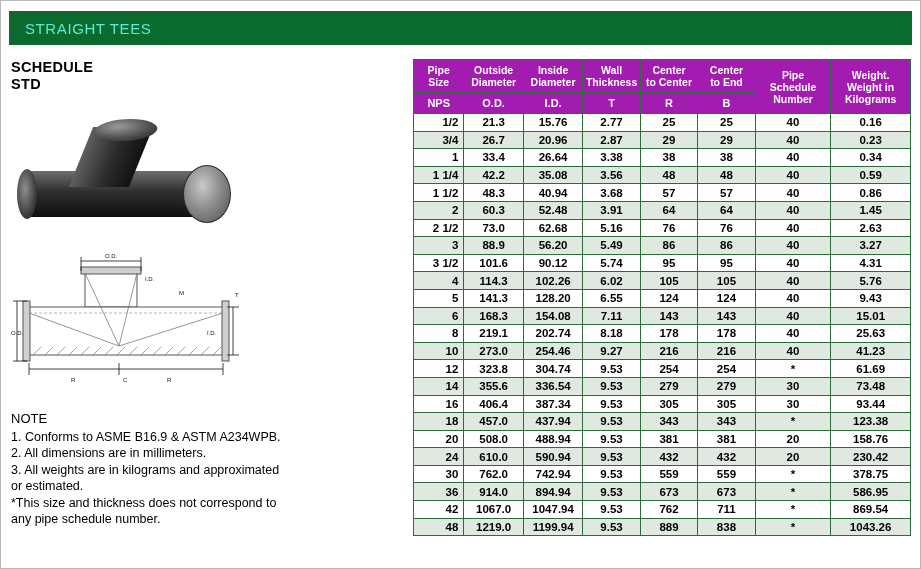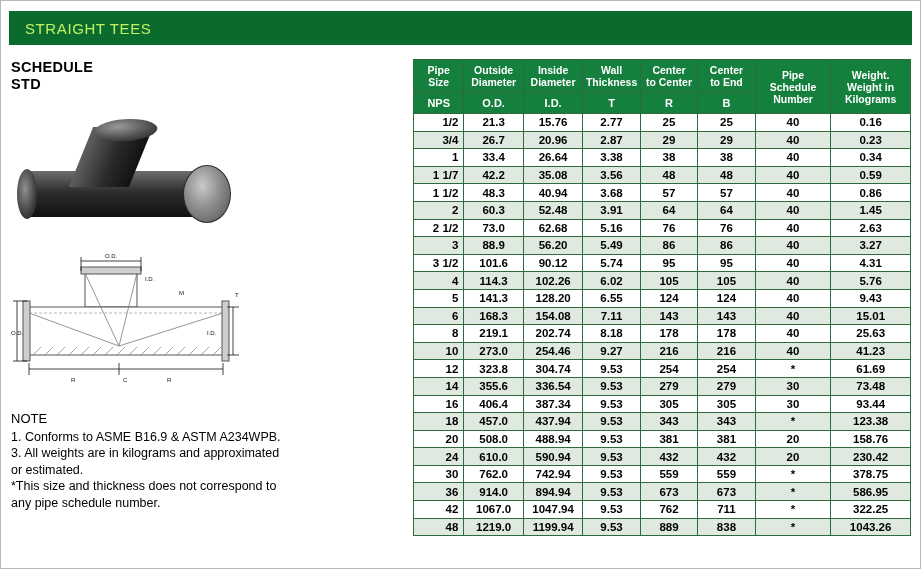--- a/index.html
+++ b/index.html
@@ -23,21 +23,21 @@
     border: 1px solid #b8b8b8;
   }
   
   #header-banner {
     position: absolute;
     left: 8px;
     top: 10px;
     width: 903px;
     height: 34px;
     background: #0b6b2e;
-    color: #bef264;
+    color: #5eead4;
     display: flex;
     align-items: center;
   }
   #header-title {
     font-size: 15px;
     letter-spacing: 0.6px;
     padding-left: 16px;
     font-weight: normal;
   }
   
@@ -136,21 +136,21 @@
     border-collapse: collapse;
     width: 498px;
     font-size: 11.5px;
   }
   th, td {
     border: 1px solid #2d6b3f;
     text-align: center;
     padding: 0;
   }
   thead th {
-    background: #15803d;
+    background: #a21caf;
     color: #ffffff;
     font-weight: bold;
     font-size: 10.5px;
     line-height: 12px;
     padding: 4px 2px;
     vertical-align: middle;
   }
   thead tr.sym-row th {
     font-size: 11px;
     padding: 2px 8px;
@@ -260,20 +260,21 @@
       <text x="224" y="46" font-size="6" fill="#111" font-family="Liberation Sans, sans-serif">T</text>
       <text x="168" y="44" font-size="6" fill="#111" font-family="Liberation Sans, sans-serif">M</text>
       <text x="60" y="131" font-size="6" fill="#111" font-family="Liberation Sans, sans-serif">R</text>
       <text x="156" y="131" font-size="6" fill="#111" font-family="Liberation Sans, sans-serif">R</text>
       <text x="112" y="131" font-size="6" fill="#111" font-family="Liberation Sans, sans-serif">C</text>
     </svg>
 
     <div id="note-block">
       <div id="note-title">NOTE</div>
       <span class="note-line">1. Conforms to ASME B16.9 &amp; ASTM A234WPB.</span>
+      <span class="note-line">2. All dimensions are in millimeters.</span>
       <span class="note-line">3. All weights are in kilograms and approximated</span>
       <span class="note-line">or estimated.</span>
       <span class="note-line">*This size and thickness does not correspond to</span>
       <span class="note-line">any pipe schedule number.</span>
     </div>
 
   </div>
 
   <div id="table-wrap">
     <table>
@@ -348,21 +349,21 @@
             <td class="nps">1</td>
             <td class="od">33.4</td>
             <td class="id">26.64</td>
             <td class="t">3.38</td>
             <td class="r">38</td>
             <td class="b">38</td>
             <td class="sch">40</td>
             <td class="wt">0.34</td>
           </tr>
           <tr>
-            <td class="nps">1 1/7</td>
+            <td class="nps">1 1/4</td>
             <td class="od">42.2</td>
             <td class="id">35.08</td>
             <td class="t">3.56</td>
             <td class="r">48</td>
             <td class="b">48</td>
             <td class="sch">40</td>
             <td class="wt">0.59</td>
           </tr>
           <tr>
             <td class="nps">1 1/2</td>
@@ -545,21 +546,21 @@
             <td class="wt">586.95</td>
           </tr>
           <tr>
             <td class="nps">42</td>
             <td class="od">1067.0</td>
             <td class="id">1047.94</td>
             <td class="t">9.53</td>
             <td class="r">762</td>
             <td class="b">711</td>
             <td class="sch">*</td>
-            <td class="wt">322.25</td>
+            <td class="wt">869.54</td>
           </tr>
           <tr>
             <td class="nps">48</td>
             <td class="od">1219.0</td>
             <td class="id">1199.94</td>
             <td class="t">9.53</td>
             <td class="r">889</td>
             <td class="b">838</td>
             <td class="sch">*</td>
             <td class="wt">1043.26</td>

